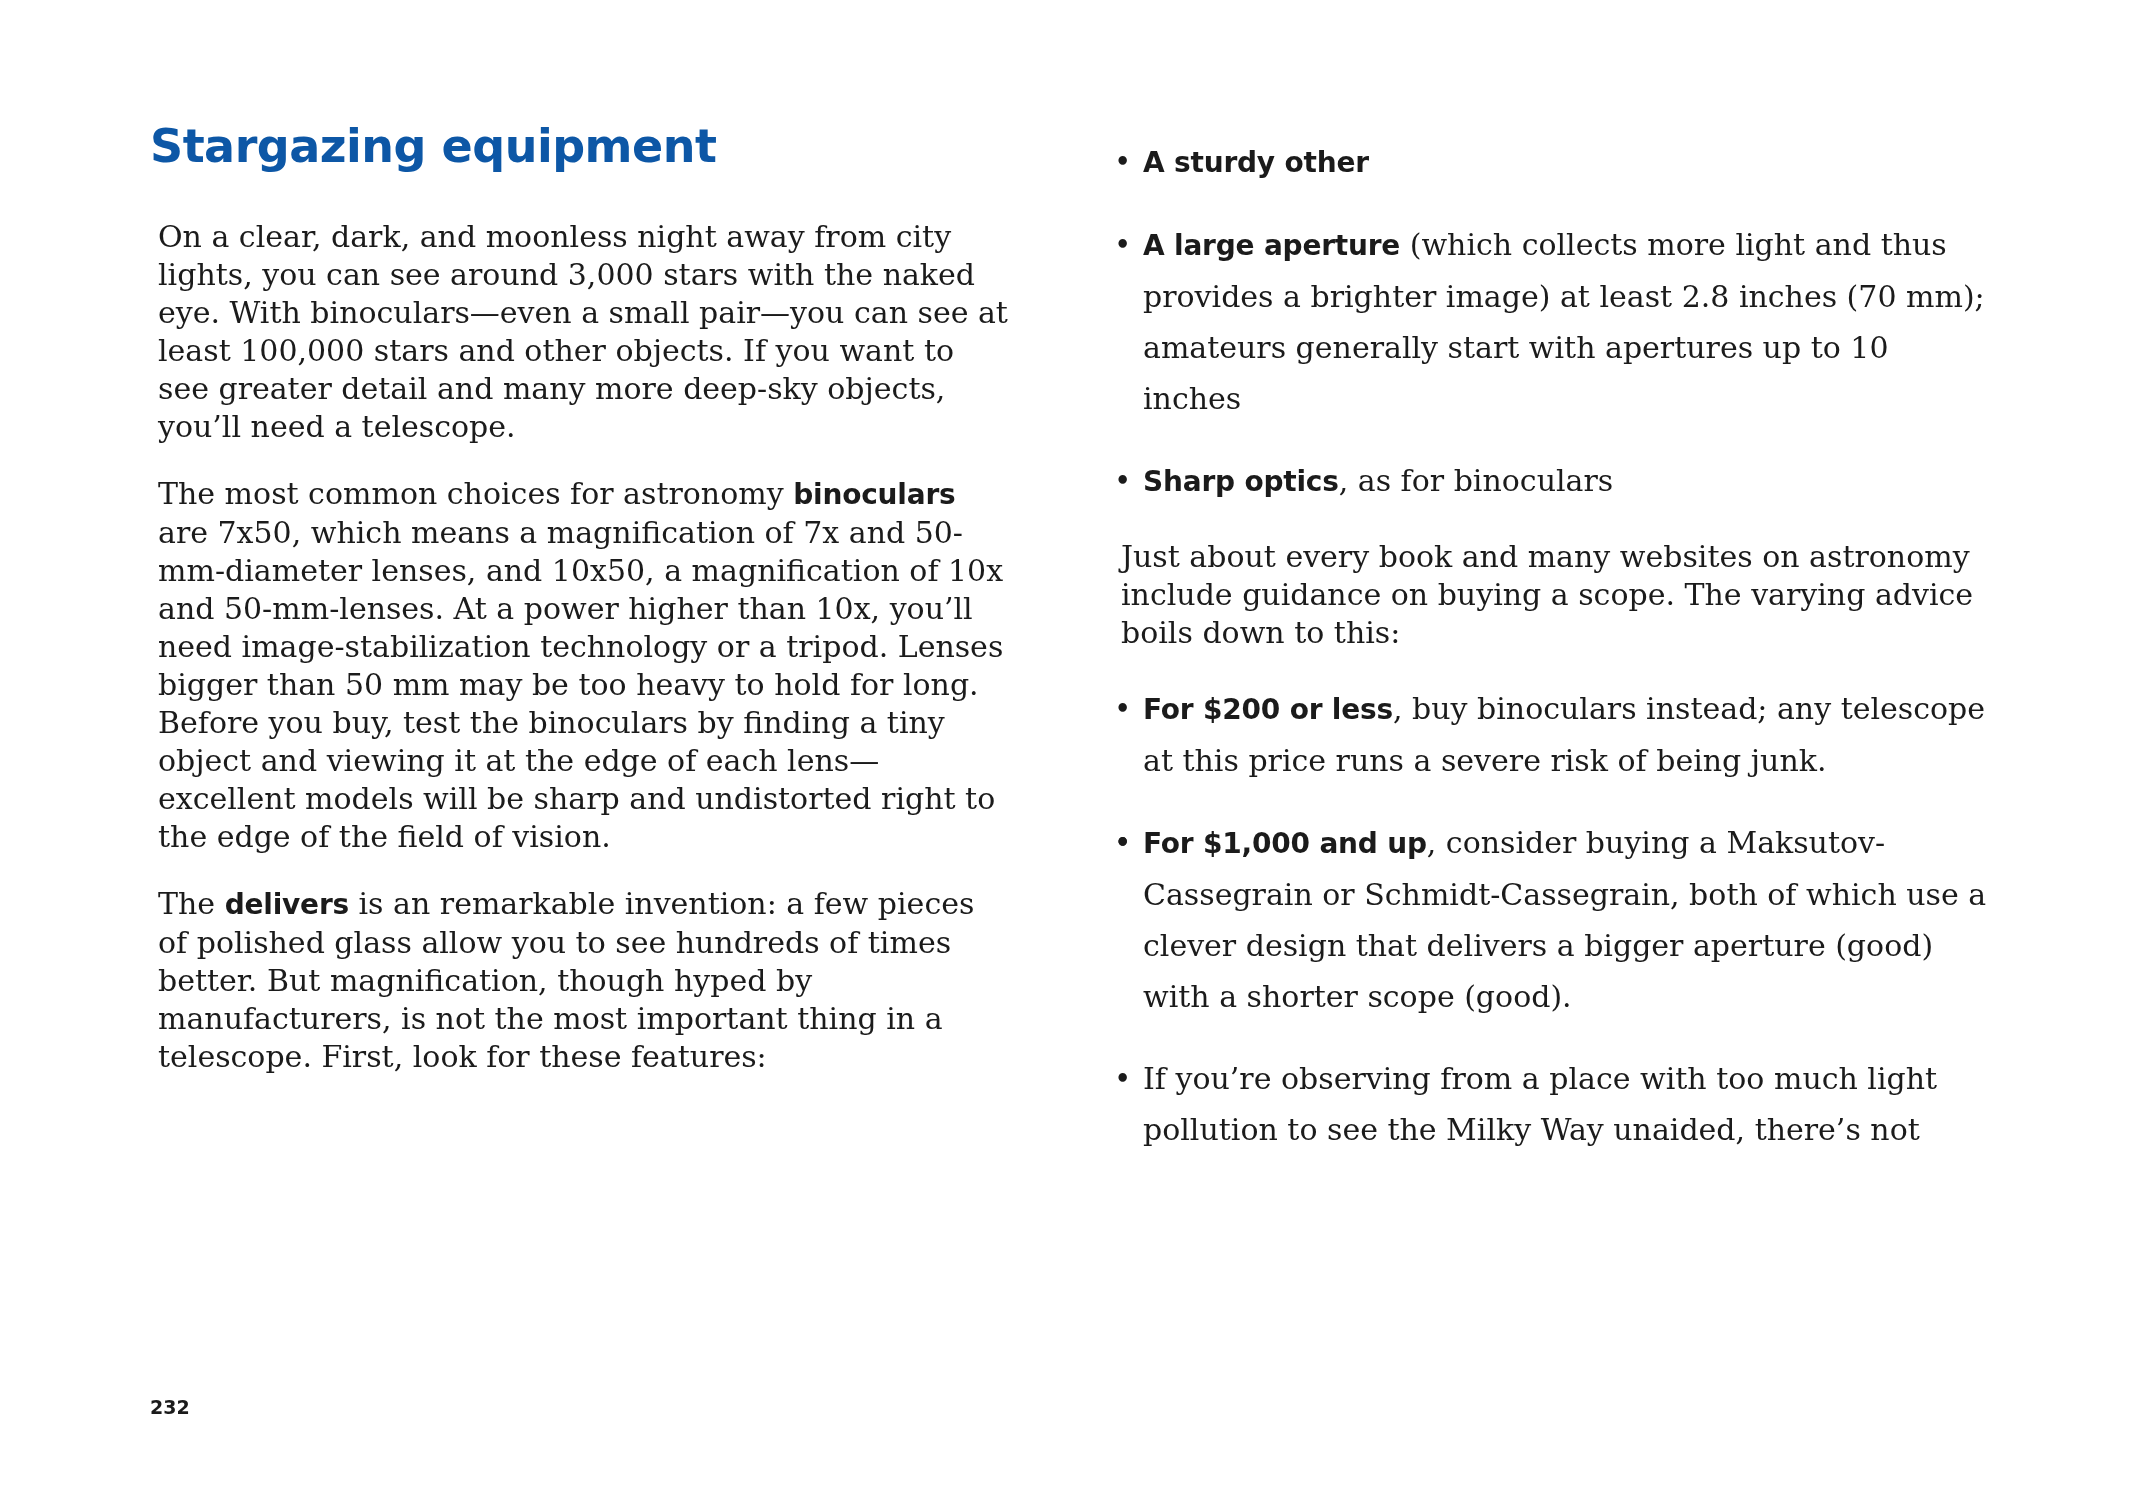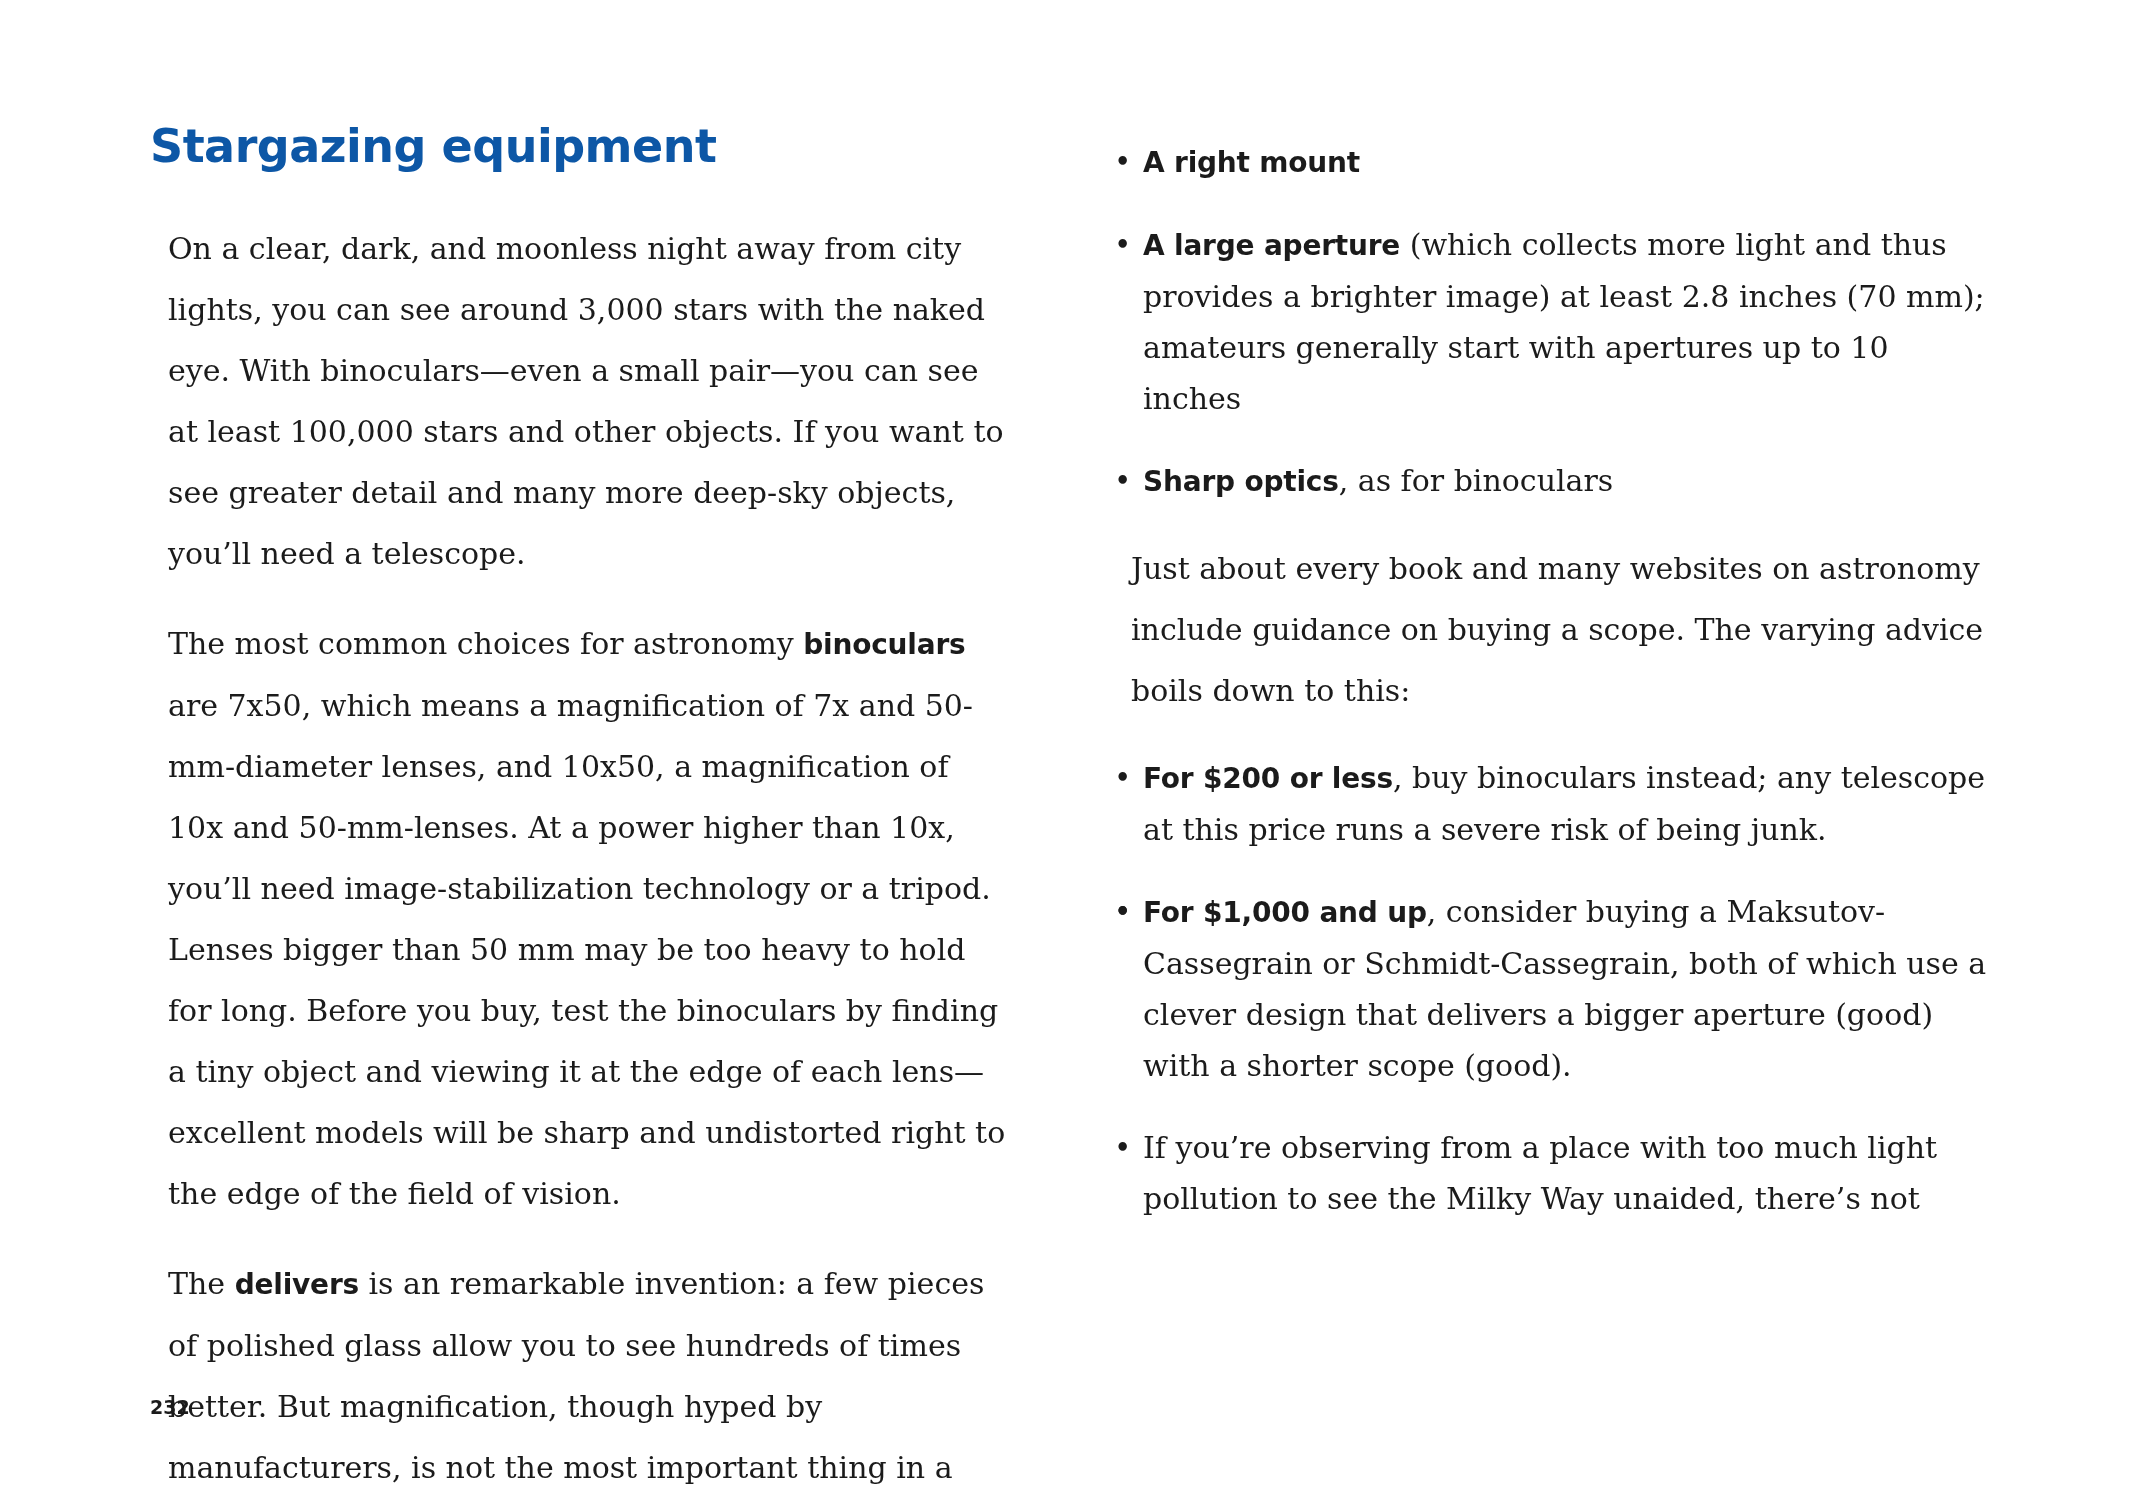--- a/index.html
+++ b/index.html
@@ -41,22 +41,22 @@
     font-family: "DejaVu Sans", "Liberation Sans", sans-serif;
     font-weight: bold;
     font-size: 46px;
     line-height: 56px;
     letter-spacing: -0.5px;
     color: var(--heading-blue);
     margin: 0 0 44px 0;
   }
   .para {
     font-size: 30px;
-    line-height: 61px;
-    margin: 0 0 29px 18px;
+    line-height: 38px;
+    margin: 0 0 29px 8px;
   }
   .right-para { margin-bottom: 31px; }
   .bullet-item {
     position: relative;
     padding-left: 30px;
     font-size: 30px;
     line-height: 51px;
     margin: 0 0 31px 0;
   }
   .bullet-marker {
@@ -94,21 +94,21 @@
     <h1 class="page-title">Stargazing equipment</h1>
     <div>
         <p class="para"><span class="text-run">On a clear, dark, and moonless night away from city lights, you can see around 3,000 stars with the naked eye. With binoculars—even a small pair—you can see at least 100,000 stars and other objects. If you want to see greater detail and many more deep-sky objects, you’ll need a telescope.</span></p>
         <p class="para"><span class="text-run">The most common choices for astronomy </span><span class="bold-term">binoculars</span><span class="text-run"> are 7x50, which means a magnification of 7x and 50-mm-diameter lenses, and 10x50, a magnification of 10x and 50-mm-lenses. At a power higher than 10x, you’ll need image-stabilization technology or a tripod. Lenses bigger than 50 mm may be too heavy to hold for long. Before you buy, test the binoculars by finding a tiny object and viewing it at the edge of each lens—excellent models will be sharp and undistorted right to the edge of the field of vision.</span></p>
         <p class="para"><span class="text-run">The </span><span class="bold-term">delivers</span><span class="text-run"> is an remarkable invention: a few pieces of polished glass allow you to see hundreds of times better. But magnification, though hyped by manufacturers, is not the most important thing in a telescope. First, look for these features:</span></p>
       </div>
   </section>
 
   <section class="col col-right">
     <div>
-        <div class="bullet-item"><span class="bullet-marker">•</span><span><span class="bold-term">A right mount</span></span></div>
+        <div class="bullet-item"><span class="bullet-marker">•</span><span><span class="bold-term">A sturdy other</span></span></div>
         <div class="bullet-item"><span class="bullet-marker">•</span><span><span class="bold-term">A large aperture</span><span class="text-run"> (which collects more light and thus provides a brighter image) at least 2.8 inches (70 mm); amateurs generally start with apertures up to 10 inches</span></span></div>
         <div class="bullet-item"><span class="bullet-marker">•</span><span><span class="bold-term">Sharp optics</span><span class="text-run">, as for binoculars</span></span></div>
         <p class="para right-para"><span class="text-run">Just about every book and many websites on astronomy include guidance on buying a scope. The varying advice boils down to this:</span></p>
         <div class="bullet-item"><span class="bullet-marker">•</span><span><span class="bold-term">For $200 or less</span><span class="text-run">, buy binoculars instead; any telescope at this price runs a severe risk of being junk.</span></span></div>
         <div class="bullet-item"><span class="bullet-marker">•</span></div>
         <div class="bullet-item"><span class="bullet-marker">•</span><span><span class="bold-term">For $1,000 and up</span><span class="text-run">, consider buying a Maksutov-Cassegrain or Schmidt-Cassegrain, both of which use a clever design that delivers a bigger aperture (good) with a shorter scope (good).</span></span></div>
         <div class="bullet-item"><span class="bullet-marker">•</span><span><span class="text-run">If you’re observing from a place with too much light pollution to see the Milky Way unaided, there’s not</span></span></div>
       </div>
   </section>
 

